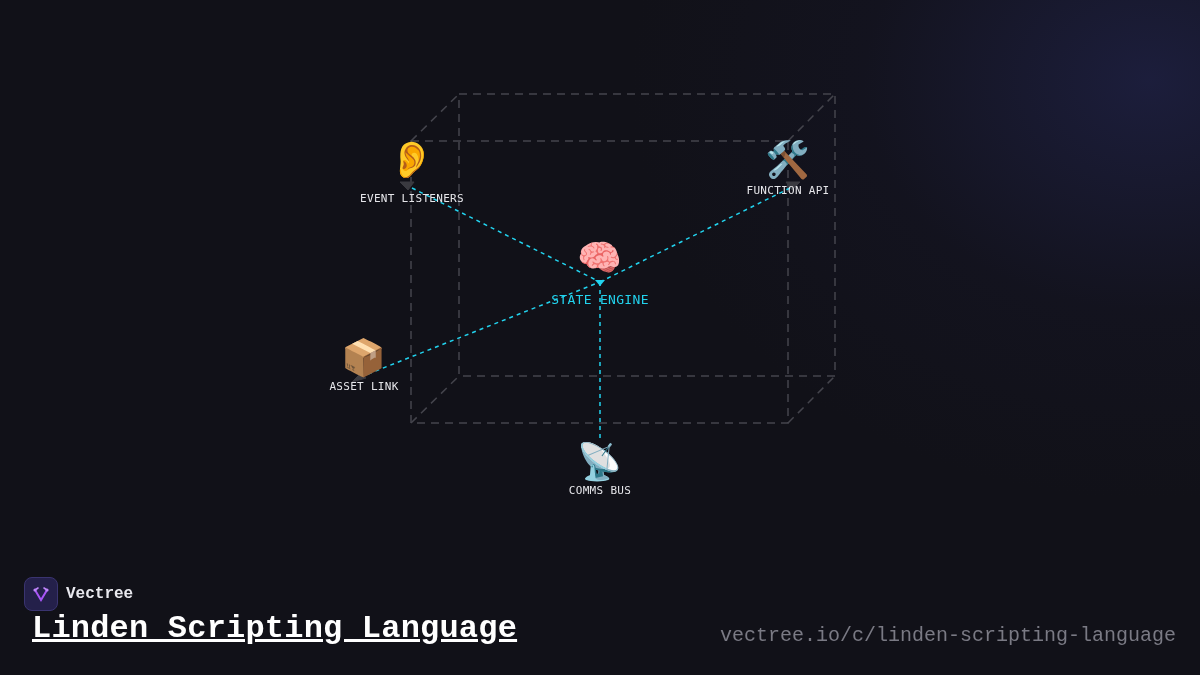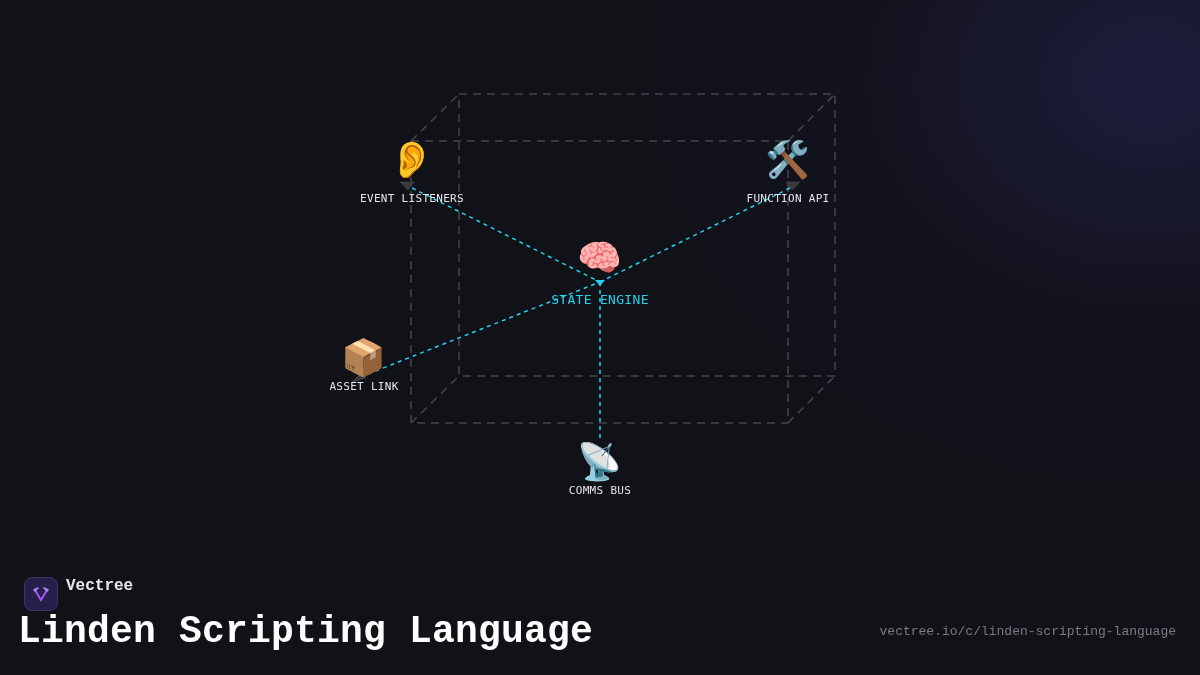--- a/index.html
+++ b/index.html
@@ -11,34 +11,34 @@
   .bg-glow {
     position:absolute; inset:0; pointer-events:none;
     background:
       radial-gradient(ellipse 520px 420px at 1150px 80px, rgba(30,32,66,0.85), rgba(22,22,40,0.4) 55%, rgba(17,17,24,0) 100%);
   }
   svg.diagram { position:absolute; left:0; top:0; }
   .node { position:absolute; transform:translateX(-50%); text-align:center; white-space:nowrap; }
   .node .emoji { display:block; font-size:36px; line-height:44px; }
   .node .label { display:block; font-size:11px; letter-spacing:0.3px; color:#e6e6ea; margin-top:0; }
   .node.core .label { color:#22d3ee; font-size:13px; }
-  .brand { position:absolute; left:24px; top:577px; display:flex; gap:8px; }
+  .brand { position:absolute; left:24px; top:577px; display:flex; align-items:center; gap:8px; }
   .brand-logo {
     width:32px; height:32px; border-radius:8px; background:#24204a;
     border:1px solid #3a3470; display:flex; align-items:center; justify-content:center;
   }
   .brand-name { font-family:"Liberation Mono","DejaVu Sans Mono",monospace; font-weight:bold; font-size:16px; color:#e8e8ee; }
   .title {
-    position:absolute; left:18px; top:610px; margin:0;
+    position:absolute; left:32px; top:610px; margin:0;
     font-family:"Liberation Mono","DejaVu Sans Mono",monospace; font-weight:bold;
-    font-size:38px; color:#ffffff; letter-spacing:0.2px;
+    font-size:32px; color:#ffffff; letter-spacing:0.2px;text-decoration:underline;
   }
   .url {
     position:absolute; right:24px; top:624px;
-    font-family:"Liberation Mono","DejaVu Sans Mono",monospace; font-size:13px; color:#7a7a84;
+    font-family:"Liberation Mono","DejaVu Sans Mono",monospace; font-size:20px; color:#7a7a84;
   }
 </style>
 </head>
 <body>
 
 <div class="bg-glow"></div>
 
 <svg class="diagram" width="1200" height="675" viewBox="0 0 1200 675">
   <g stroke="#44444c" stroke-width="1.5" stroke-dasharray="8 6" fill="none">
     <rect x="459" y="94" width="376" height="282"></rect>
@@ -62,21 +62,21 @@
   <polygon points="595,280 605,280 600,286" fill="#22d3ee"></polygon>
 </svg>
 
 <div class="node" style="left:412px; top:138px;">
   <span class="emoji">👂</span>
   <span class="label" style="margin-top:10px;">EVENT LISTENERS</span>
 </div>
 
 <div class="node" style="left:788px; top:138px;">
   <span class="emoji">🛠️</span>
-  <span class="label" style="margin-top:10px;">FUNCTION API</span>
+  <span class="label" style="margin-top:2px;">FUNCTION API</span>
 </div>
 
 <div class="node core" style="left:600px; top:236px;">
   <span class="emoji">🧠</span>
   <span class="label" style="margin-top:12px;">STATE ENGINE</span>
 </div>
 
 <div class="node" style="left:364px; top:336px;">
   <span class="emoji">📦</span>
   <span class="label" style="">ASSET LINK</span>

